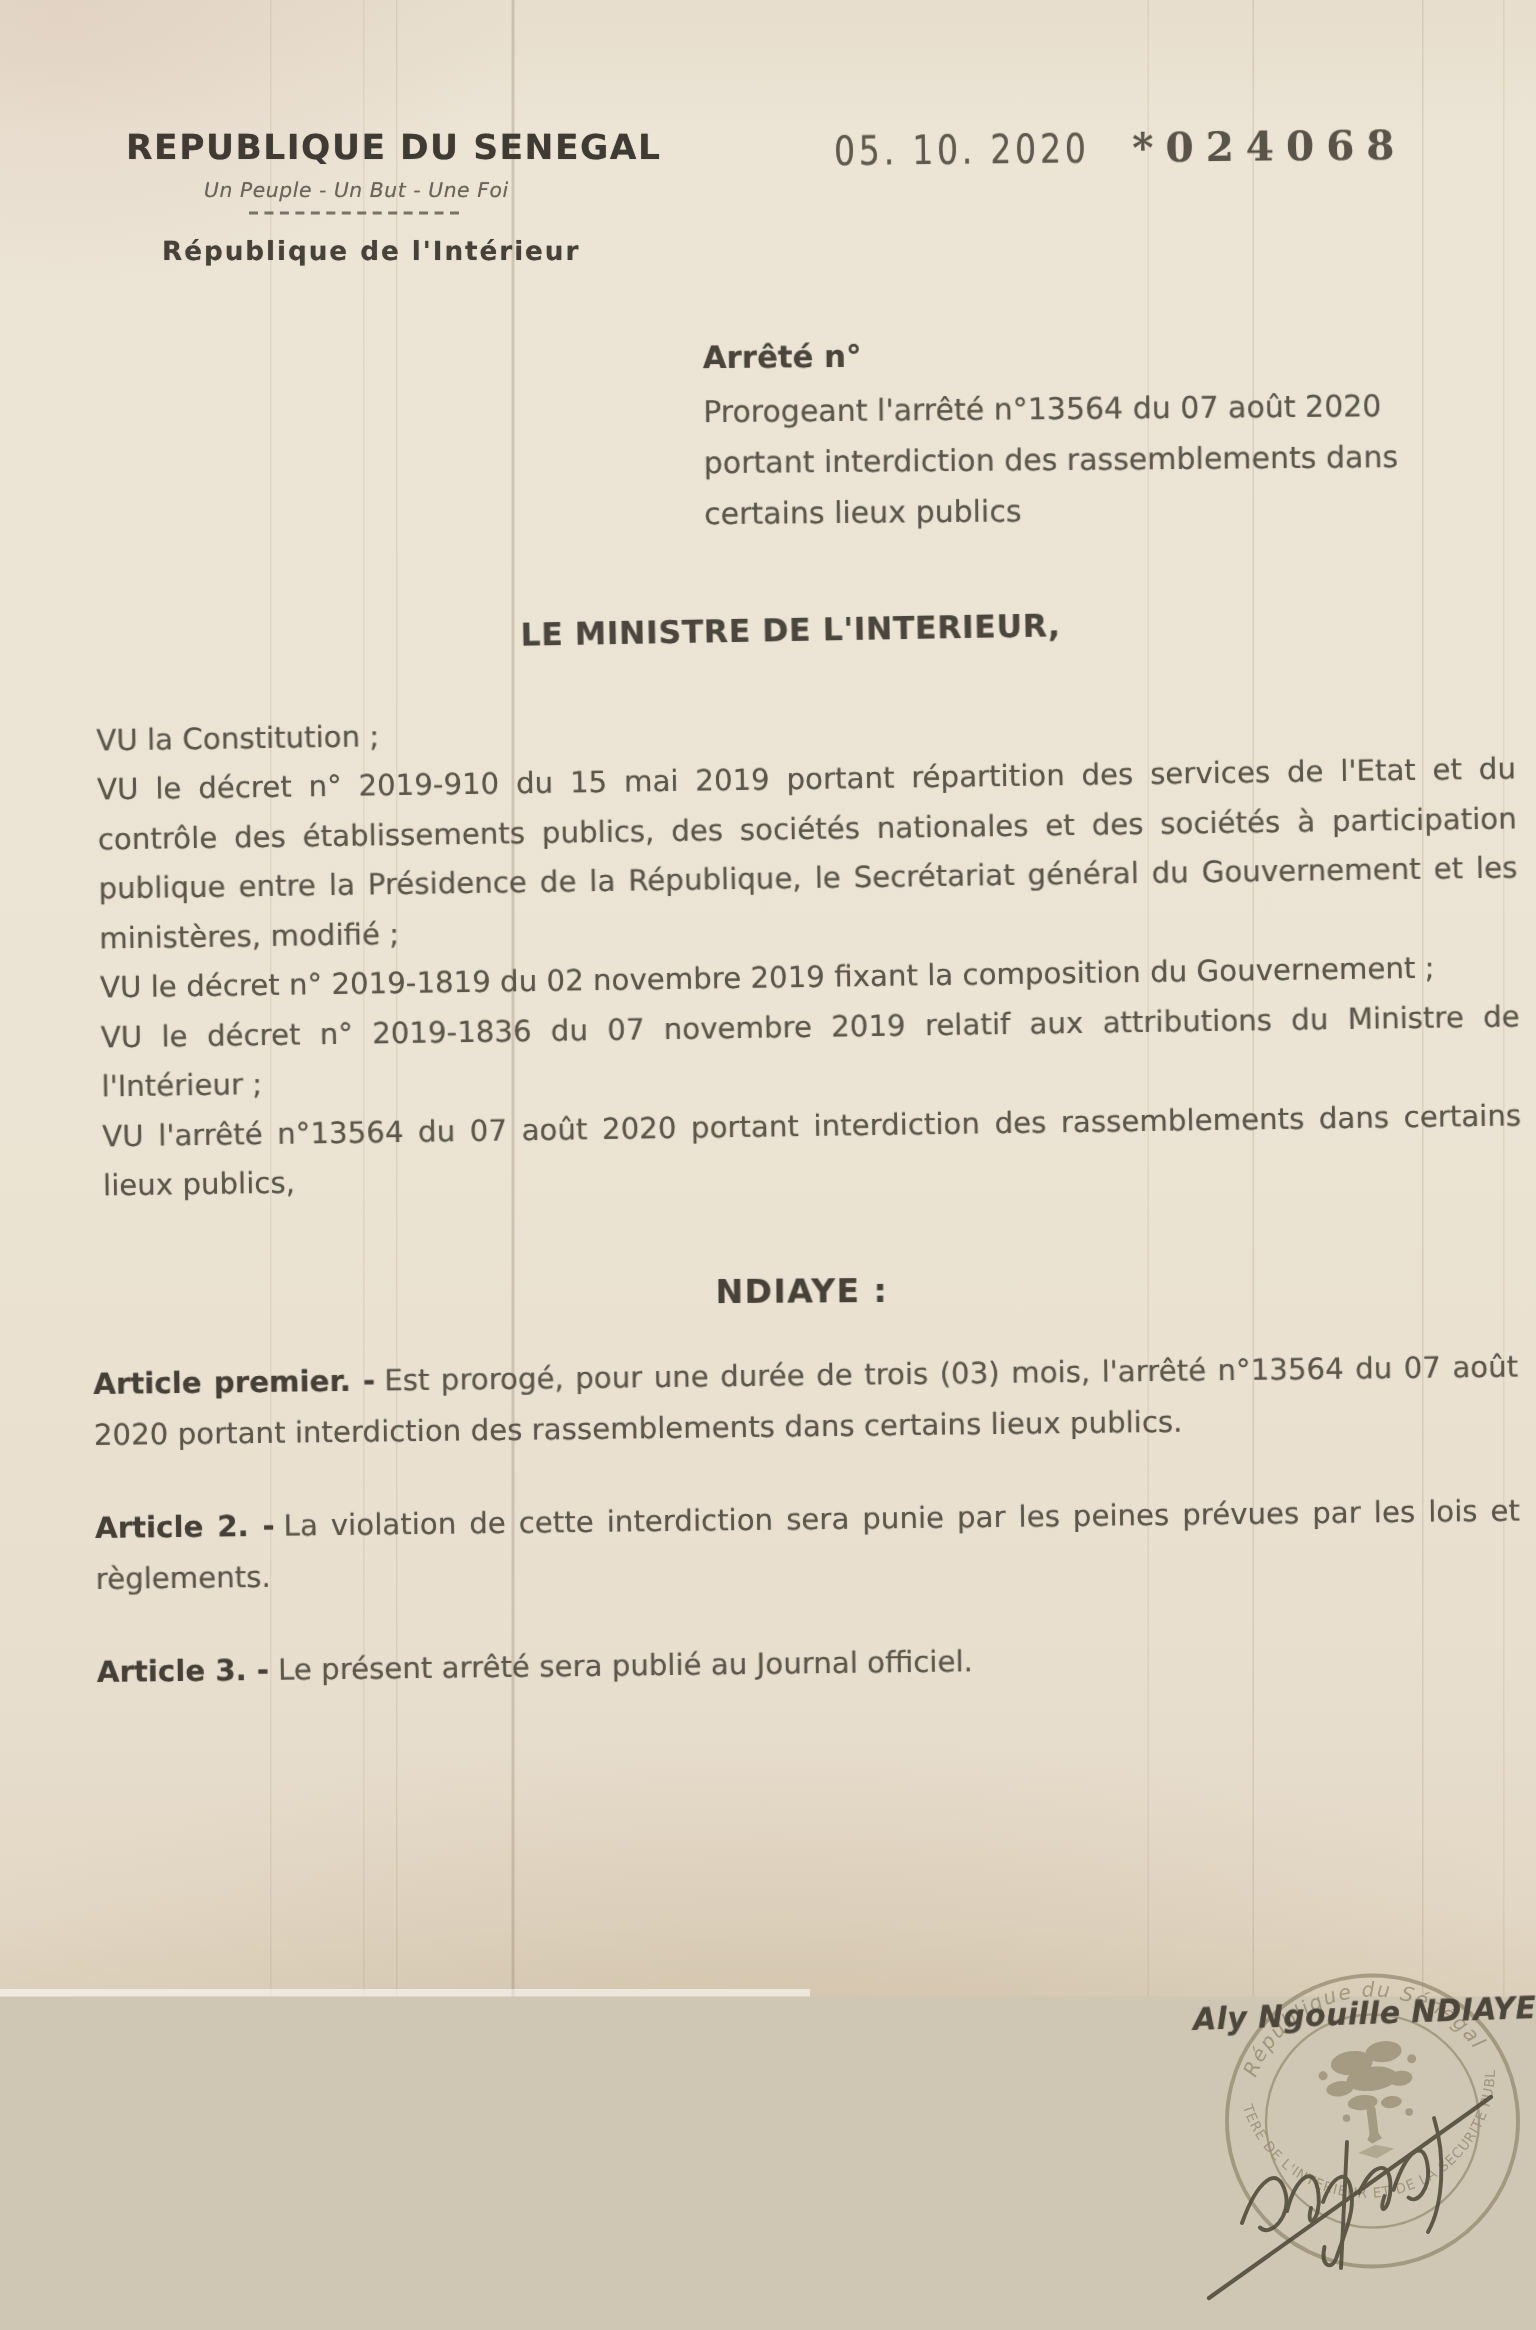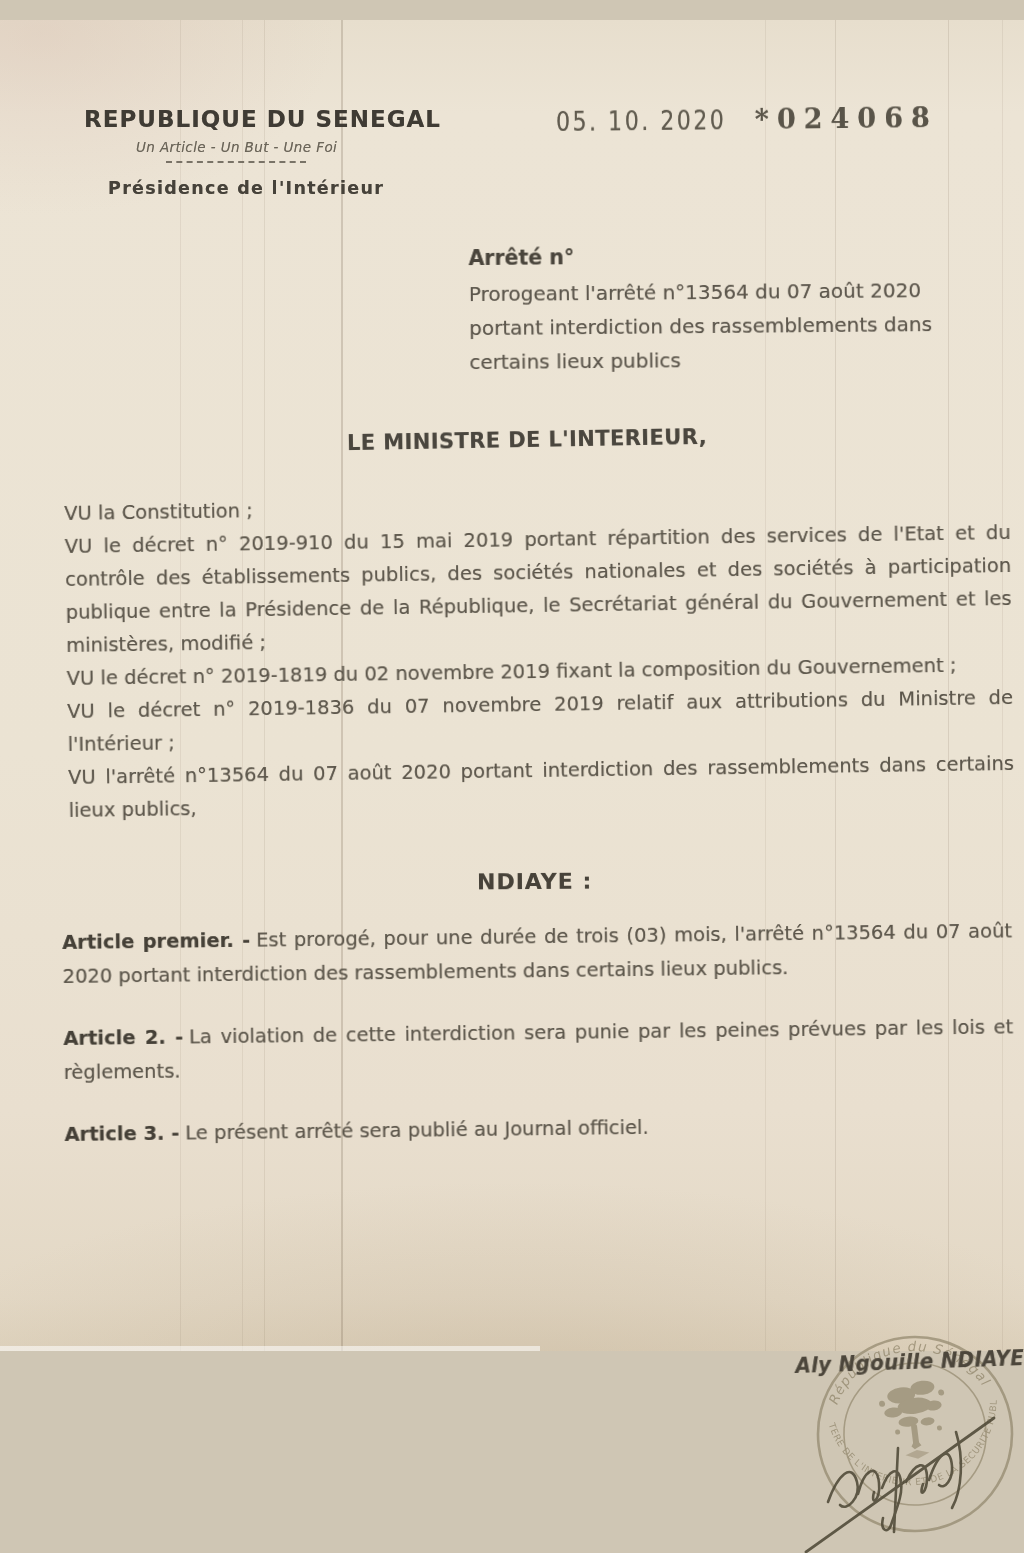--- a/index.html
+++ b/index.html
@@ -5,21 +5,20 @@
   * { margin:0; padding:0; box-sizing:border-box; }
   html,body { width:1024px; height:1553px; overflow:hidden; background:#cfc6b4; }
   .page {
     position:relative; width:1024px; height:1331px;
     background:
       radial-gradient(ellipse 420px 260px at 4% 1%, rgba(213,185,172,0.30), rgba(213,185,172,0) 70%),
       radial-gradient(ellipse 900px 300px at 50% 103%, rgba(180,160,130,0.28), rgba(180,160,130,0) 70%),
       linear-gradient(180deg, #e7decd 0%, #ece4d5 7%, #ebe3d3 55%, #e9dfcf 82%, #e3d8c5 96%, #ded2bd 100%);
     font-family:"DejaVu Sans","Liberation Sans",sans-serif;
     color:#59544a;
-    margin-top:20px;
   }
   .crease { position:absolute; top:0; bottom:0; width:1px; background:#77664e; pointer-events:none; }
   .scan-edge { position:absolute; left:0; bottom:0; width:540px; height:5px; background:rgba(255,255,255,0.55); }
 
   .soft { text-shadow:0 0 0.6px rgba(90,84,72,0.55); filter:blur(0.2px); }
 
   
   .hdr { position:absolute; left:84px; top:86px; color:#45413a; }
   .hdr .republic { font-size:23px; font-weight:bold; letter-spacing:1px; color:#3f3b34; }
   .hdr .motto { margin:7px 0 0 52px; font-size:13.5px; font-style:italic; color:#6b6559; letter-spacing:0.4px; }
@@ -64,23 +63,23 @@
   <div class="crease" style="left:264px; opacity:0.12;"></div>
   <div class="crease" style="left:341px; opacity:0.24; width:1.5px;"></div>
   <div class="crease" style="left:765px; opacity:0.10;"></div>
   <div class="crease" style="left:835px; opacity:0.16;"></div>
   <div class="crease" style="left:948px; opacity:0.16;"></div>
   <div class="crease" style="left:1002px; opacity:0.10;"></div>
   <div class="scan-edge"></div>
 
   <div class="hdr soft">
     <div class="republic">REPUBLIQUE DU SENEGAL</div>
-    <div class="motto">Un Article - Un But - Une Foi</div>
+    <div class="motto">Un Peuple - Un But - Une Foi</div>
     <div class="divider"></div>
-    <div class="ministry">Présidence de l'Intérieur</div>
+    <div class="ministry">République de l'Intérieur</div>
   </div>
 
   <div class="reg soft">
     <span class="date">05. 10. 2020</span>
     <span class="num">*024068</span>
   </div>
 
   <div class="title-block soft">
     <div class="label">Arrêté n°</div>
     <div class="subject">Prorogeant l'arrêté n°13564 du 07 août 2020 portant interdiction des rassemblements dans certains lieux publics</div>

